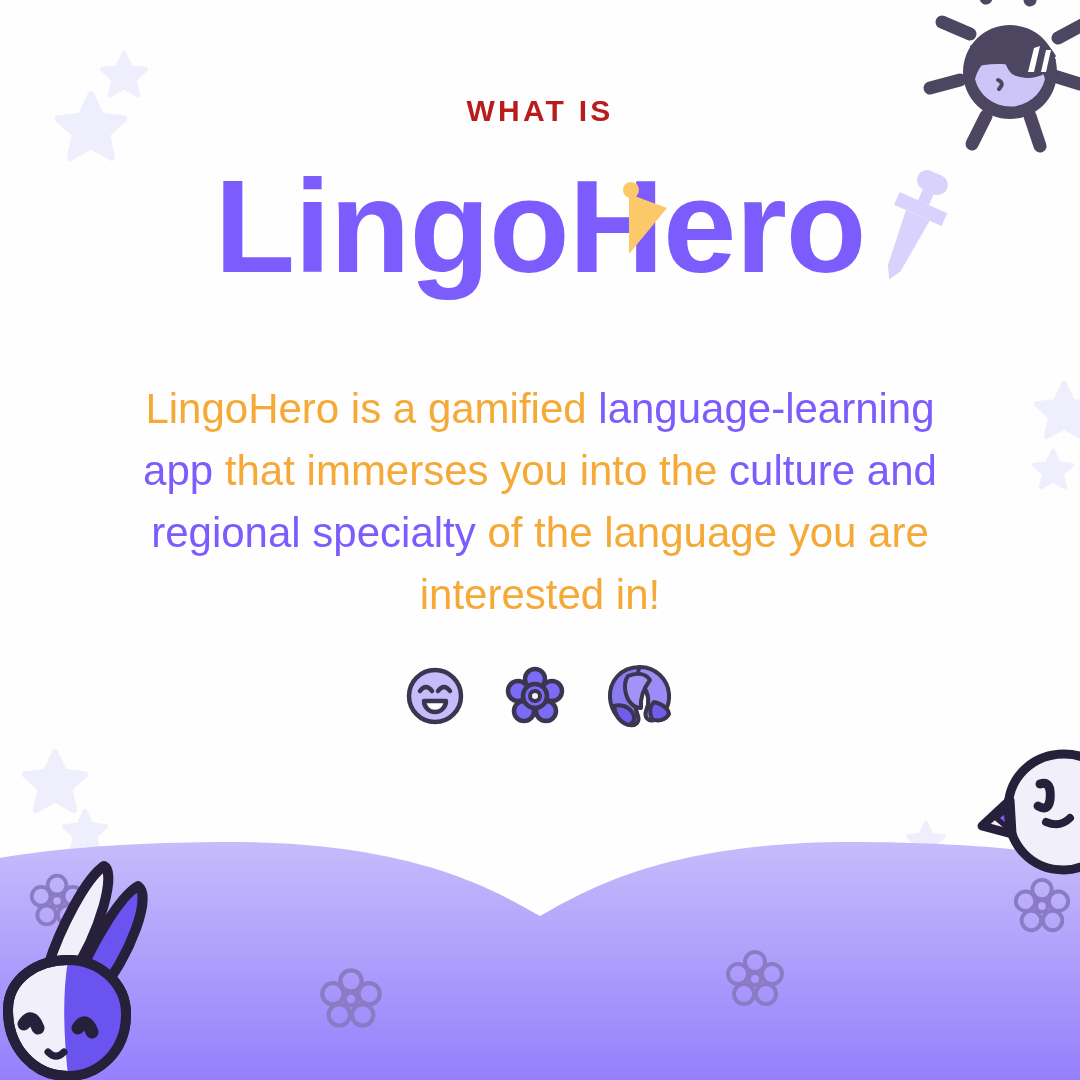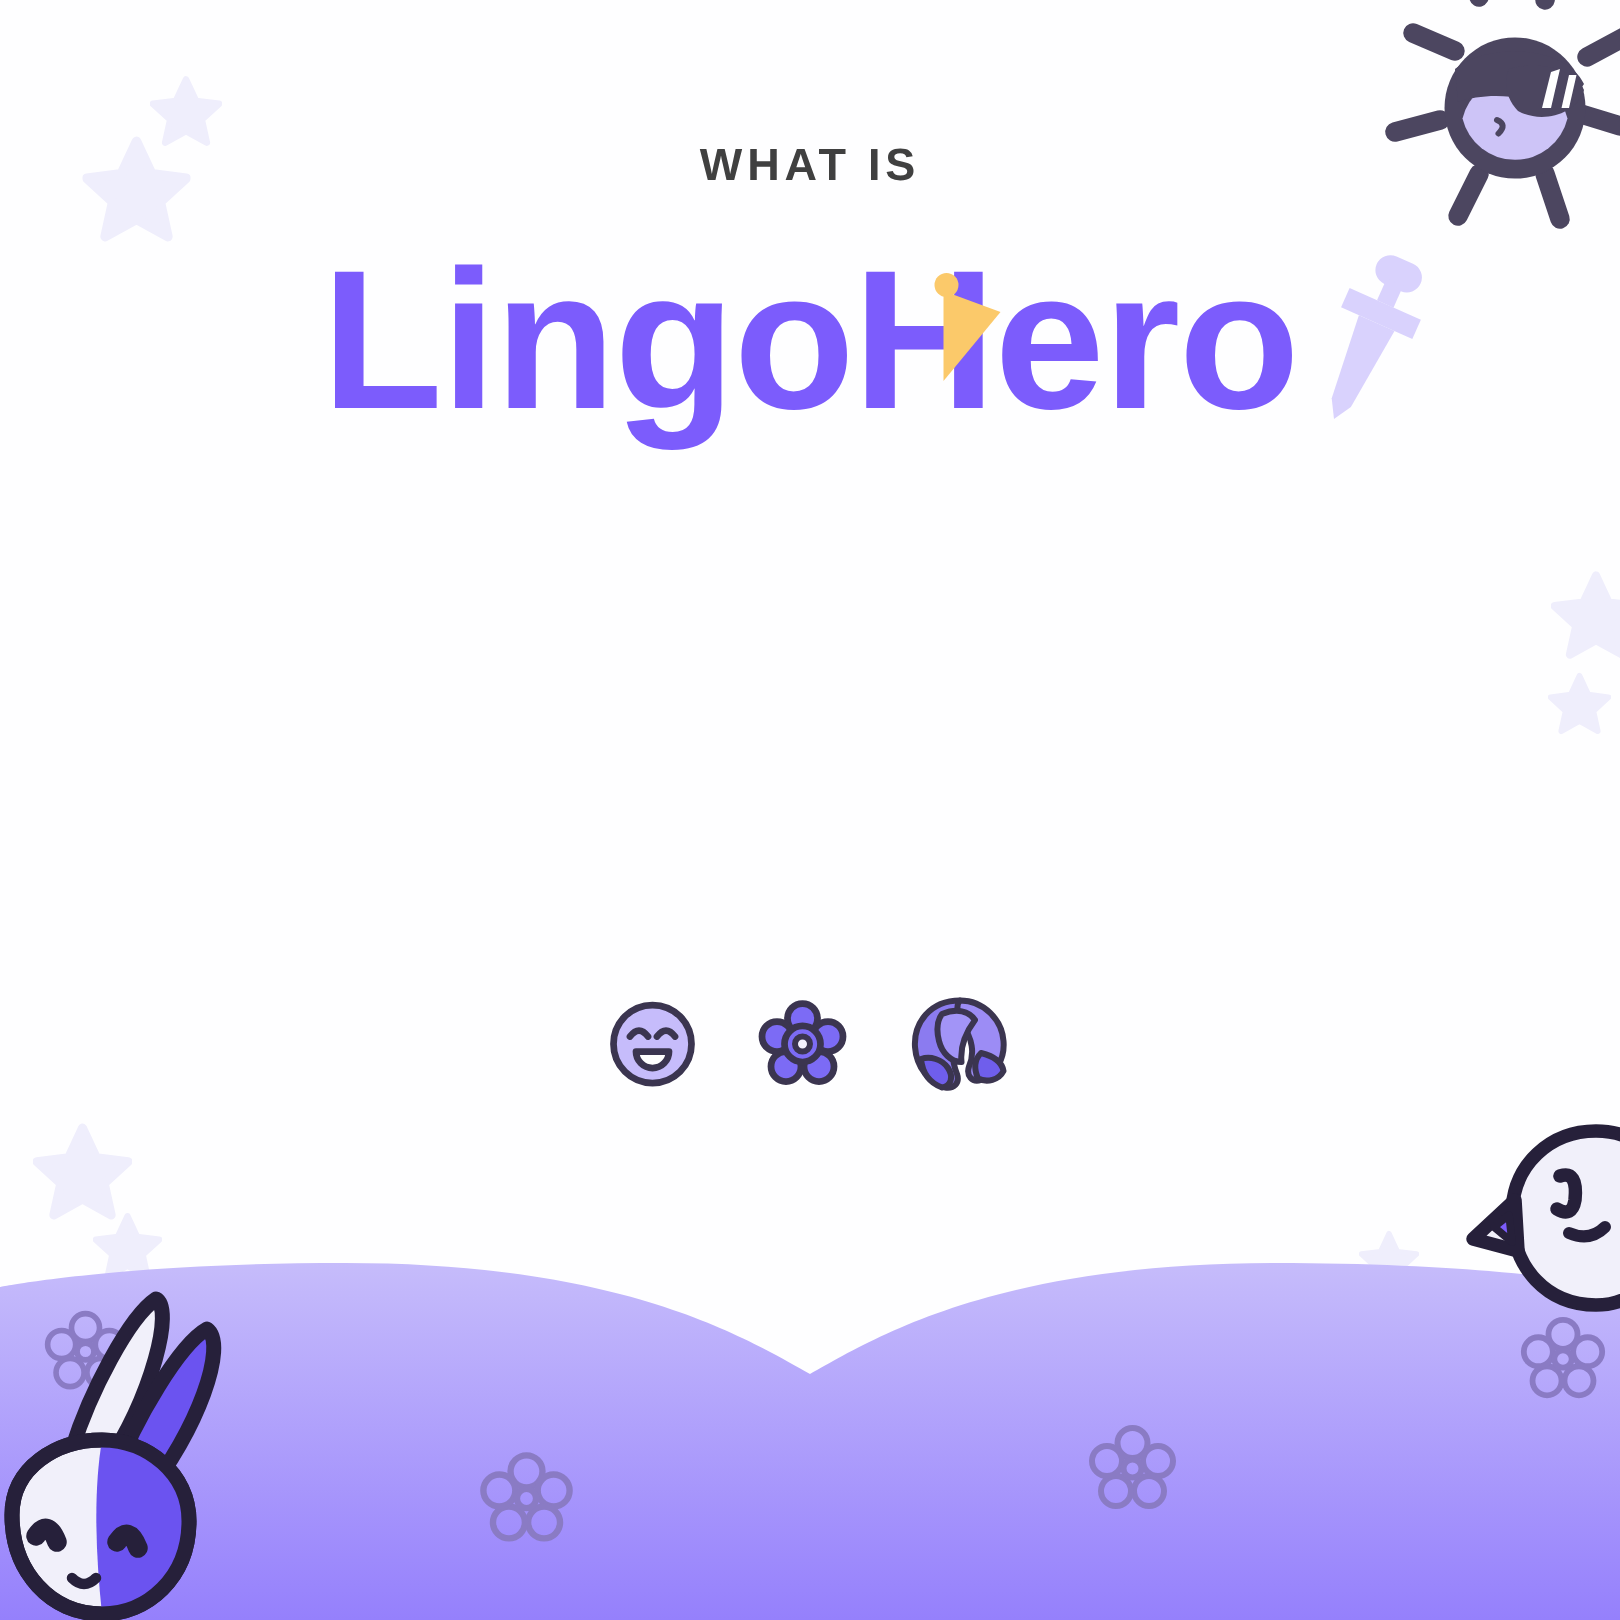--- a/index.html
+++ b/index.html
@@ -36,21 +36,21 @@
     position: absolute;
     top: 96px;
     left: 0;
     width: 1080px;
     text-align: center;
   }
   #eyebrow-label {
     font-size: 30px;
     font-weight: bold;
     letter-spacing: 3.2px;
-    color: #404040;
+    color: #b91c1c;
     line-height: 1;
     margin: 0;
   }
   #brand-wrap {
     position: relative;
     display: inline-block;
     margin-top: 16px;
   }
   #brand-title {
     font-size: 132px;
@@ -191,20 +191,23 @@
         <g transform="rotate(24 43 64)">
           <path d="M38 6 h12 a10 10 0 0 1 0 20 h-12 a10 10 0 0 1 0 -20 Z" fill="#d9d2fd"></path>
           <rect x="38" y="22" width="12" height="16" fill="#d9d2fd"></rect>
           <path d="M18 38 h52 v14 h-52 Z" fill="#d9d2fd"></path>
           <path d="M31 52 h26 l-6 58 l-7 12 l-7 -12 Z" fill="#d9d2fd"></path>
         </g>
       </svg>
     </div>
   </div>
 
+  <div id="description-block">
+    <span class="seg-orange">LingoHero is a gamified </span><span class="seg-purple">language-learning app </span><span class="seg-orange">that immerses you into the </span><span class="seg-purple">culture and regional specialty </span><span class="seg-orange">of the language you are interested in!</span>
+  </div>
 
   <div id="icon-row">
     <svg width="62" height="62" viewBox="0 0 62 62">
       <circle cx="31" cy="31" r="26" fill="#c6bcfb" stroke="#3b3550" stroke-width="4.5"></circle>
       <path d="M16 26 q6 -8 12 0" stroke="#3b3550" stroke-width="4.5" fill="none" stroke-linecap="round"></path>
       <path d="M34 26 q6 -8 12 0" stroke="#3b3550" stroke-width="4.5" fill="none" stroke-linecap="round"></path>
       <path d="M20 36 h22 a11 11 0 0 1 -22 0 Z" fill="#ffffff" stroke="#3b3550" stroke-width="4.5" stroke-linejoin="round"></path>
     </svg>
     <svg width="62" height="62" viewBox="0 0 62 62">
       <g fill="#7c6bf5" stroke="#3b3550" stroke-width="4.5" stroke-linejoin="round">

